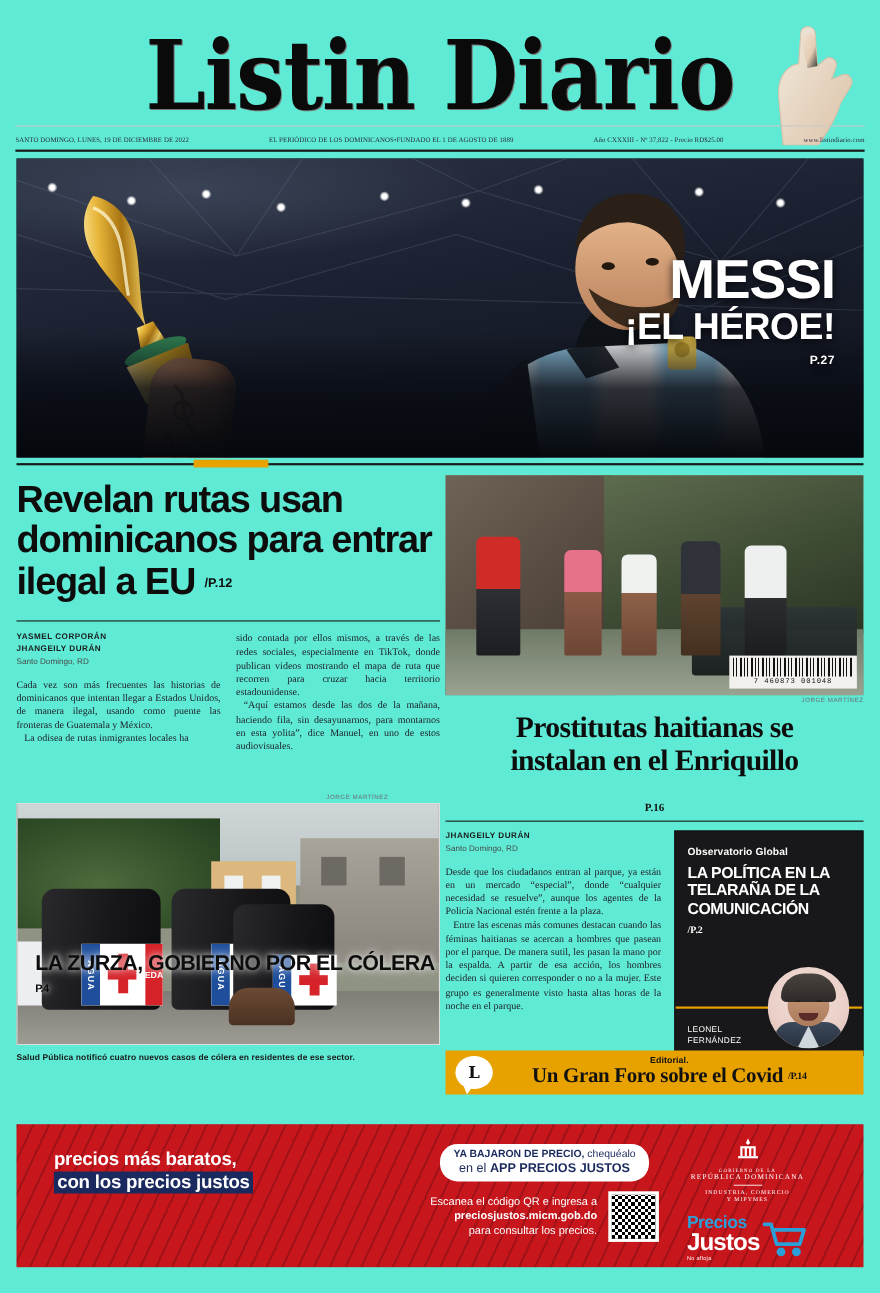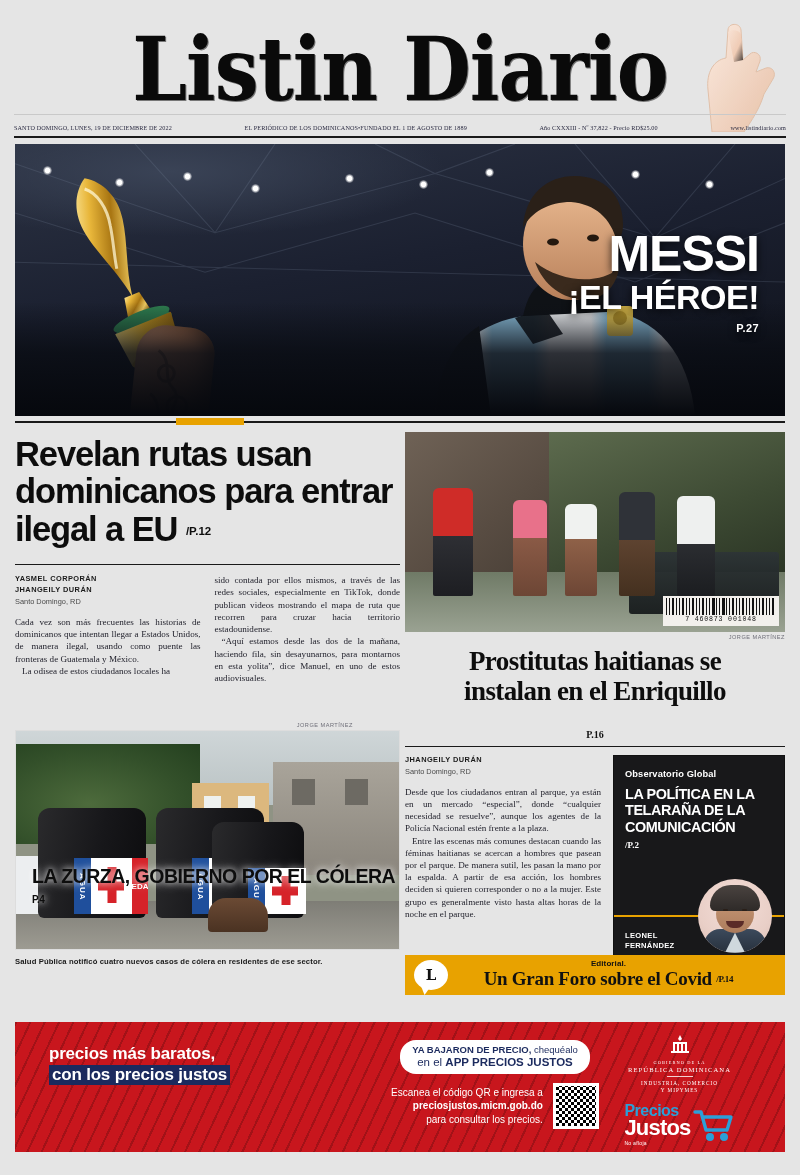--- a/index.html
+++ b/index.html
@@ -1,21 +1,21 @@
 <!DOCTYPE html>
 <html><head>
 <meta charset="utf-8">
 <style>
   html,body{margin:0;padding:0;background:#ffffff;}
   body{
     width:800px;height:1175px;overflow:hidden;
     font-family:"Liberation Sans", sans-serif;
     color:#111;
   }
-  .page{position:relative;width:800px;height:1175px;background:#e5e5e5;}
+  .page{position:relative;width:800px;height:1175px;background:#5eead4;}
 
   
   .masthead{position:absolute;left:0;top:0;width:800px;height:140px;overflow:hidden;}
   .masthead-title{
     position:absolute;left:0;right:0;top:26px;text-align:center;
     font-family:"DejaVu Serif", serif;font-weight:bold;
     font-size:78px;letter-spacing:-1px;line-height:1;color:#0a0a0a;
     text-shadow:1px 1px 0 #777;
     transform:scaleY(1.12);transform-origin:center top;
   }
@@ -169,21 +169,21 @@
     font-family:"Liberation Sans", sans-serif;font-weight:bold;font-size:14.4px;
     line-height:1.14;color:#fff;letter-spacing:-.4px;padding:7px 11px 0 11px;
   }
   .obs-page{
     font-family:"Liberation Serif", serif;font-weight:bold;font-size:9px;
     color:#fff;padding:5px 11px 0 11px;
   }
   .obs-divider{position:absolute;left:0;right:0;bottom:42px;height:2px;background:#e8a200;}
   .obs-name{
     position:absolute;left:11px;bottom:8px;width:78px;
-    font-family:"Liberation Sans", sans-serif;font-weight:bold;font-size:7.6px;
+    font-family:"Liberation Sans", sans-serif;font-weight:normal;font-size:7.6px;
     line-height:1.3;color:#fff;letter-spacing:.3px;
   }
   .obs-avatar{
     position:absolute;right:12px;bottom:6px;width:74px;height:74px;border-radius:50%;
     background:radial-gradient(circle at 50% 35%,#f4ded8 0%,#e9cfc7 60%,#d9bcb3 100%);
     overflow:hidden;
   }
   .av-hair{position:absolute;left:12px;top:6px;width:50px;height:26px;border-radius:24px 24px 6px 6px;
     background:linear-gradient(180deg,#4a4340 0%,#2e2a28 100%);}
   .av-face{position:absolute;left:18px;top:16px;width:38px;height:38px;border-radius:50%;
@@ -464,21 +464,21 @@
     </h1>
     <div class="lead-rule"></div>
 
     <div class="lead-body">
       <div class="bcol">
         <div class="byline-name">YASMEL CORPORÁN</div>
         <div class="byline-name">JHANGEILY DURÁN</div>
         <div class="byline-place">Santo Domingo, RD</div>
         <div class="bodytext">
           <p>Cada vez son más frecuentes las historias de dominicanos que intentan llegar a Estados Unidos, de manera ilegal, usando como puente las fronteras de Guatemala y México.</p>
-          <p>La odisea de estos ciudadanos locales ha</p>
+          <p>La odisea de rutas inmigrantes locales ha</p>
         </div>
       </div>
       <div class="bcol">
         <div class="bodytext">
           <p>sido contada por ellos mismos, a través de las redes sociales, especialmente en TikTok, donde publican videos mostrando el mapa de ruta que recorren para cruzar hacia territorio estadounidense.</p>
           <p>“Aquí estamos desde las dos de la mañana, haciendo fila, sin desayunarnos, para montarnos en esta yolita”, dice Manuel, en uno de estos audiovisuales.</p>
         </div>
       </div>
     </div>
   </div>

